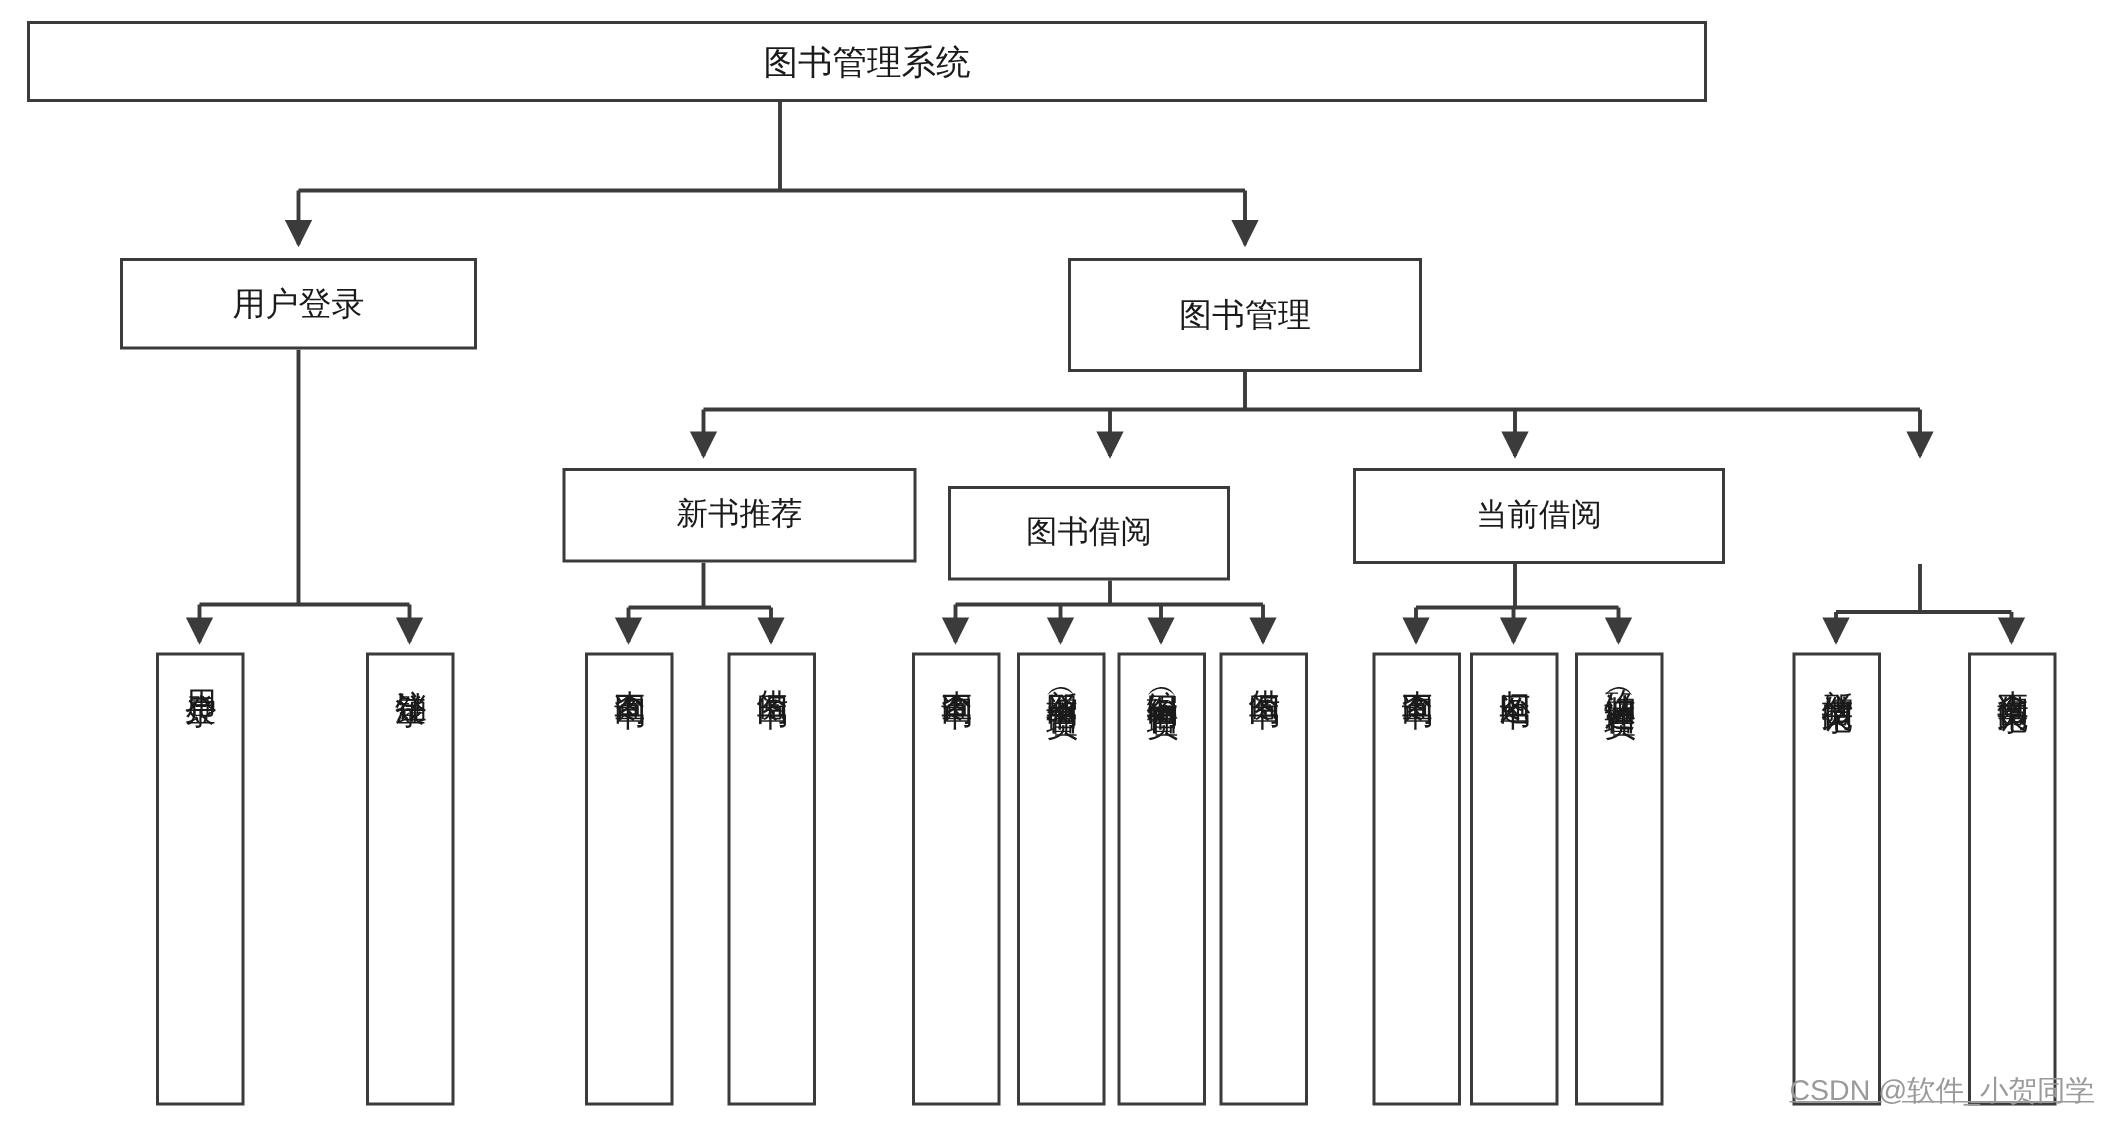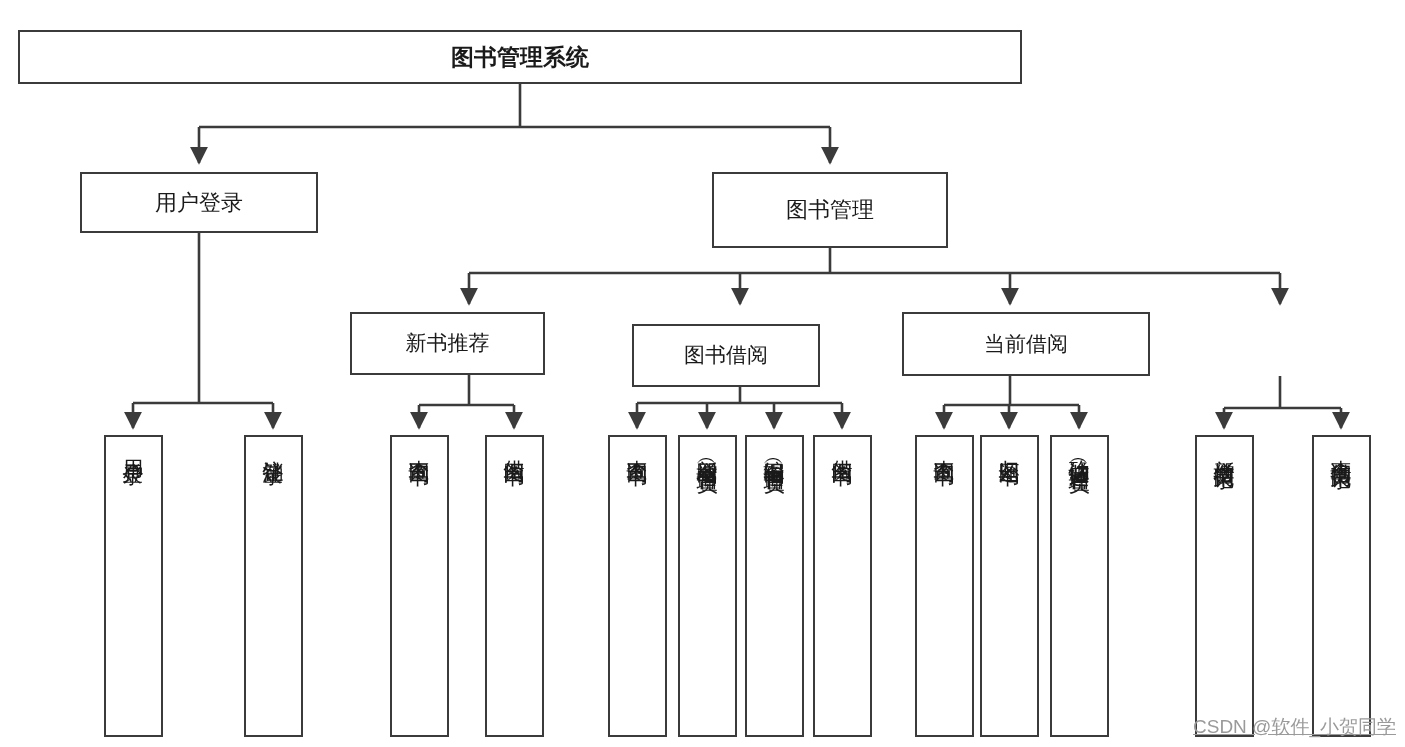--- a/index.html
+++ b/index.html
@@ -112,33 +112,33 @@
       <path d="M 1009 405 L 1009 428" marker-end="url(#arrow)"></path>
       <path d="M 1079 405 L 1079 428" marker-end="url(#arrow)"></path>
 
       <path d="M 1280 376 L 1280 408"></path>
       <path d="M 1224 408 L 1341 408"></path>
       <path d="M 1224 408 L 1224 428" marker-end="url(#arrow)"></path>
       <path d="M 1341 408 L 1341 428" marker-end="url(#arrow)"></path>
     </g>
   </svg>
 
-  <div class="node level-0" style="left:18px; top:30px; width:1004px; height:54px;font-weight:bold;">
+  <div class="node level-0" style="left:18px; top:14px; width:1120px; height:54px;">
     <span class="node-label">图书管理系统</span>
   </div>
 
   <div class="node level-1" style="left:80px; top:172px; width:238px; height:61px;">
     <span class="node-label">用户登录</span>
   </div>
 
   <div class="node level-1" style="left:712px; top:172px; width:236px; height:76px;">
     <span class="node-label">图书管理</span>
   </div>
 
-  <div class="node level-2" style="left:350px; top:312px; width:195px; height:63px;">
+  <div class="node level-2" style="left:375px; top:312px; width:236px; height:63px;">
     <span class="node-label">新书推荐</span>
   </div>
 
   <div class="node level-2" style="left:632px; top:324px; width:188px; height:63px;">
     <span class="node-label">图书借阅</span>
   </div>
 
   <div class="node level-2" style="left:902px; top:312px; width:248px; height:64px;">
     <span class="node-label">当前借阅</span>
   </div>

